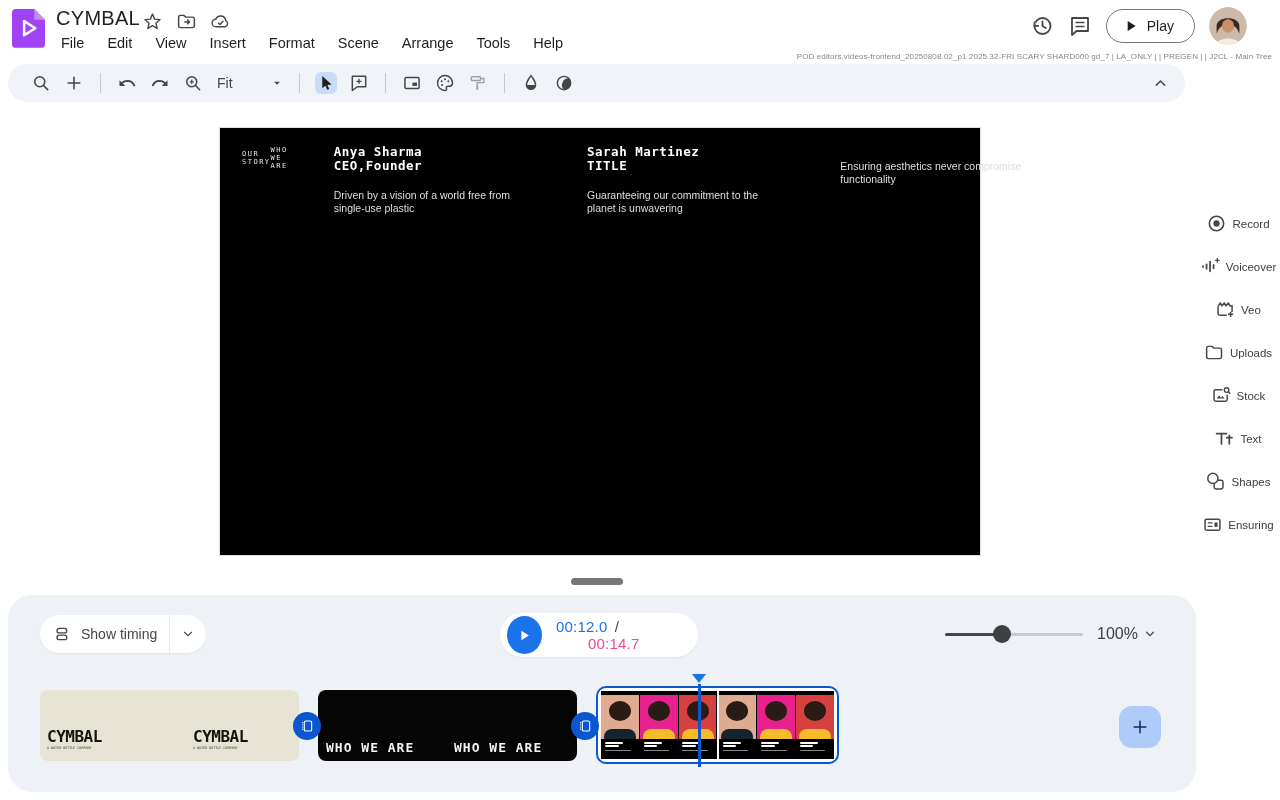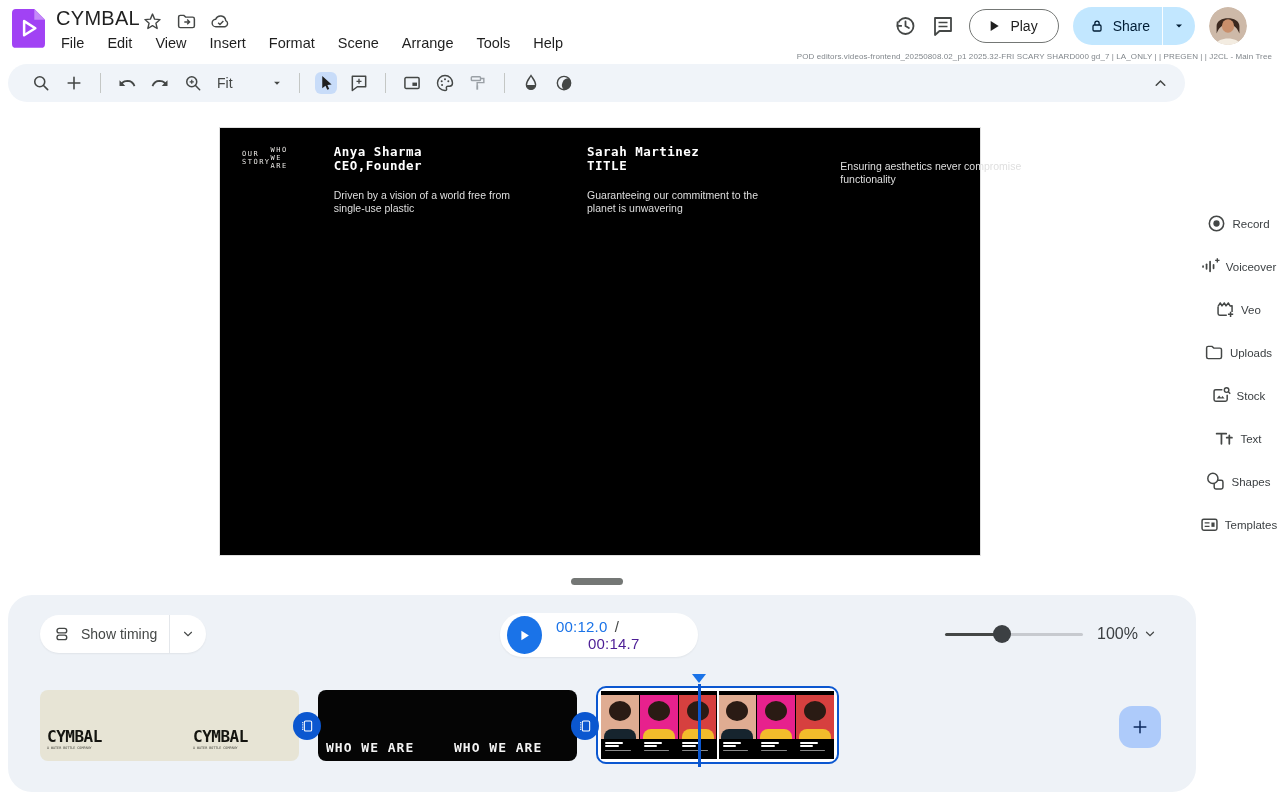--- a/index.html
+++ b/index.html
@@ -61,21 +61,21 @@
   .st-divider { width:1px; height:38px; background:#e4e7eb; }
   .st-caret { padding:0 12px; display:flex; align-items:center; height:100%; color:#444746; }
   .st-caret svg { width:12px; height:12px; }
 
   .playbar { position:absolute; left:492px; top:18px; width:198px; height:44px; background:#fff; border-radius:22px; display:flex; align-items:center; padding-left:7px; gap:14px; box-shadow:0 1px 2px rgba(0,0,0,.06); }
   .playbar-btn { width:38px; height:38px; border-radius:50%; background:#1a73e8; display:flex; align-items:center; justify-content:center; }
   .playbar-btn svg { width:15px; height:15px; color:#fff; }
   .time-group { font-size:15px; letter-spacing:.2px; }
   .time-current { color:#1a73e8; font-weight:500; }
   .time-sep { color:#444746; margin:0 3px; }
-  .time-total { color:#4c1d95;margin-left:32px; }
+  .time-total { color:#ec4899;margin-left:32px; }
 
   .zoom-slider { position:absolute; left:937px; top:30px; width:138px; height:18px; }
   .zs-track-a { position:absolute; left:0; top:8px; width:57px; height:3px; background:#444746; border-radius:2px; }
   .zs-track-b { position:absolute; left:57px; top:8px; width:81px; height:3px; background:#c7cacf; border-radius:2px; }
   .zs-thumb { position:absolute; left:48px; top:0; width:18px; height:18px; border-radius:50%; background:#3c4043; }
   .zoom-label { position:absolute; left:1089px; top:30px; display:flex; align-items:center; gap:6px; font-size:16px; color:#3c4043; }
   .zoom-label svg { width:12px; height:12px; color:#444746; }
 
   
   .thumb { position:absolute; top:95px; height:71px; border-radius:8px; overflow:hidden; }
@@ -163,35 +163,20 @@
     <span class="hdr-icon"><svg viewBox="0 0 24 24">
           <path d="M4 4h16v13H8.5L4 21z" fill="none" stroke="currentColor" stroke-width="1.8" stroke-linejoin="round"></path>
           <path d="M7.5 8.5h9M7.5 12.5h9" stroke="currentColor" stroke-width="1.6"></path>
         </svg></span>
     <button class="play-btn">
       <svg viewBox="0 0 24 24">
           <path d="M7 4.5v15l12-7.5z" fill="currentColor"></path>
         </svg>
       <span>Play</span>
     </button>
-    <div class="share-btn">
-      <div class="share-main">
-        <svg viewBox="0 0 24 24">
-            <rect x="6" y="10.5" width="12" height="9" rx="1.8" fill="none" stroke="currentColor" stroke-width="1.9"></rect>
-            <path d="M8.8 10.5V8a3.2 3.2 0 0 1 6.4 0v2.5" fill="none" stroke="currentColor" stroke-width="1.9"></path>
-          </svg>
-        <span>Share</span>
-      </div>
-      <div class="share-divider"></div>
-      <div class="share-caret">
-        <svg viewBox="0 0 24 24">
-            <path d="M6 9l6 6 6-6z" fill="currentColor"></path>
-          </svg>
-      </div>
-    </div>
     <div class="avatar">
       <svg viewBox="0 0 40 40">
           <circle cx="20" cy="20" r="20" fill="#cdb9a8"></circle>
           <path d="M8 20c0-11 24-11 24 0v8c-3-8-8-10-12-10s-9 2-12 10z" fill="#3b281e"></path>
           <ellipse cx="20" cy="20" rx="6.4" ry="7.2" fill="#c98f6b"></ellipse>
           <path d="M7 40c2-9 24-9 26 0z" fill="#f3ece1"></path>
         </svg>
     </div>
   </div>
   <div class="debug-line">POD editors.videos-frontend_20250808.02_p1 2025.32-FRI SCARY SHARD000 gd_7 | LA_ONLY | | PREGEN | | J2CL - Main Tree</div>
@@ -534,17 +519,17 @@
           <circle cx="9" cy="8.5" r="5.8" fill="#fff" stroke="currentColor" stroke-width="1.7"></circle>
         </svg>
       <span class="rail-label">Shapes</span>
     </div>
     <div class="rail-item">
       <svg viewBox="0 0 24 24">
           <rect x="3.5" y="6" width="17" height="12.5" rx="2" fill="none" stroke="currentColor" stroke-width="1.7"></rect>
           <path d="M6.5 10.2h5.5M6.5 14.2h5.5" stroke="currentColor" stroke-width="1.5"></path>
           <rect x="14.2" y="9.7" width="3.6" height="5" fill="currentColor"></rect>
         </svg>
-      <span class="rail-label">Templates</span>
+      <span class="rail-label">Ensuring</span>
     </div>
   </div>
 
 </div>
 
 </body></html>

